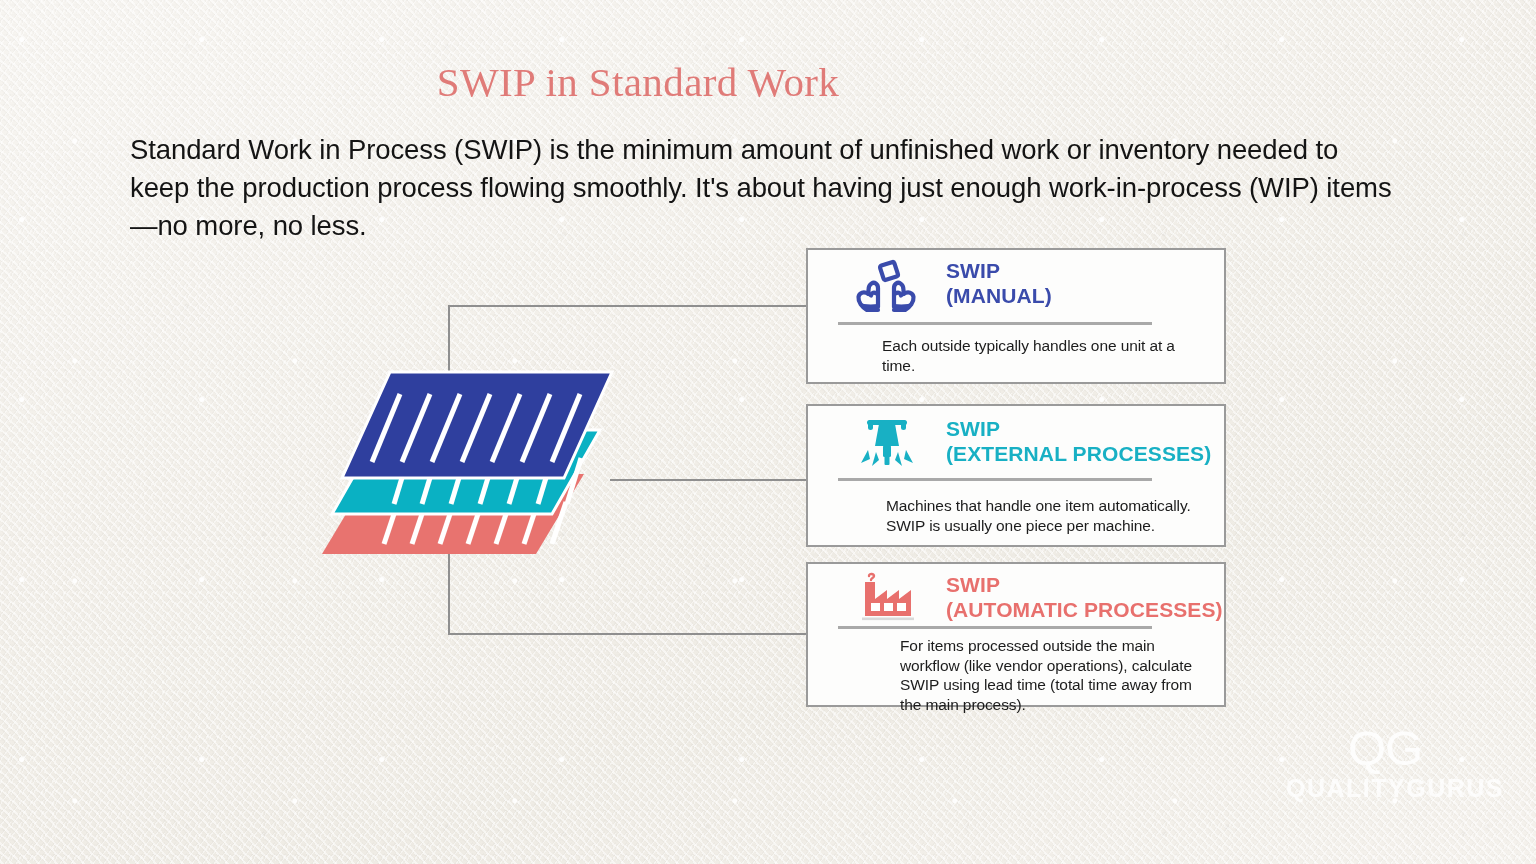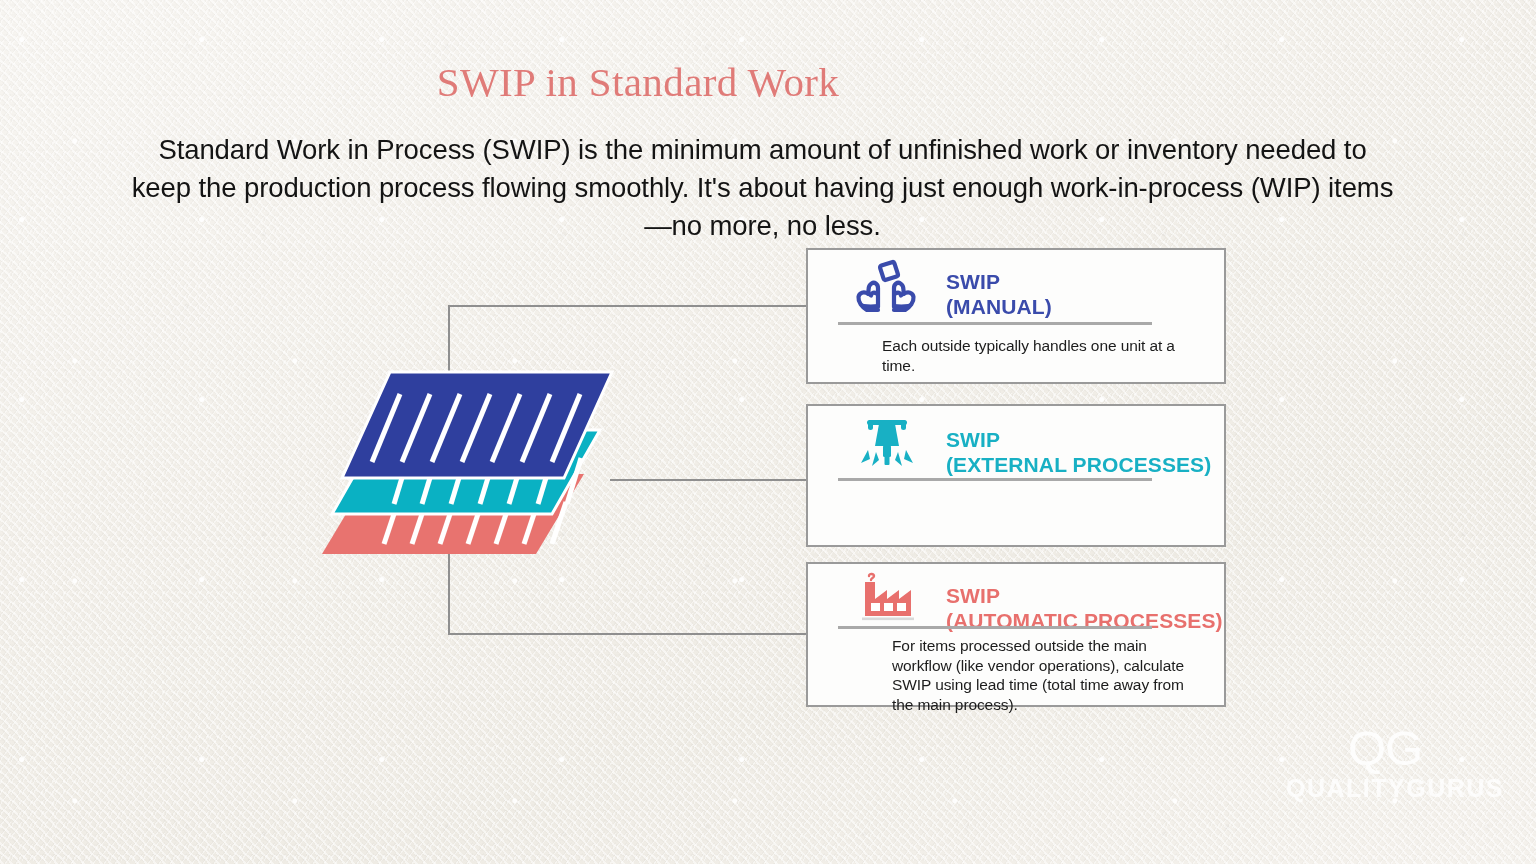--- a/index.html
+++ b/index.html
@@ -48,21 +48,20 @@
   
   #intro {
     position: absolute;
     left: 130px;
     top: 131px;
     width: 1265px;
     font-size: 27.5px;
     line-height: 38px;
     color: #141414;
     letter-spacing: -0.1px;
-    text-align: center;
   }
 
   
   .connector {
     position: absolute;
     border-color: #8f8f8f;
     border-style: solid;
   }
   #connector-top {
     left: 448px;
@@ -130,21 +129,20 @@
   #card-1 .card-head { padding-top: 10px; }
   #card-2 .card-head { padding-top: 8px; }
 
   .card-titles {
     margin-left: 22px;
     font-weight: bold;
     font-size: 21px;
     line-height: 25px;
     letter-spacing: 0.1px;
     white-space: nowrap;
-    margin-top: 11px;
   }
   .card-title-1 { display: block; }
   .card-title-2 { display: block; }
 
   .card-divider {
     position: absolute;
     left: 30px;
     width: 314px;
     height: 0;
     border-top: 3px solid #a9a9a9;
@@ -155,21 +153,21 @@
 
   .card-body {
     position: absolute;
     font-size: 15.5px;
     line-height: 19.5px;
     color: #1c1c1c;
     letter-spacing: -0.1px;
   }
   #card-0 .card-body { left: 74px; top: 86px; width: 320px; }
   #card-1 .card-body { left: 78px; top: 90px; width: 330px; }
-  #card-2 .card-body { left: 84px; top: 72px; width: 310px; }
+  #card-2 .card-body { left: 92px; top: 72px; width: 310px; }
 
   
   #card-1 .card-titles { position: relative; z-index: 3; }
 
   
   #logo {
     position: absolute;
     left: 1348px;
     top: 722px;
     width: 200px;
@@ -296,20 +294,21 @@
             <path d="M43 36 L47 50 L40 44 Z"></path>
           </g>
         </svg>
       </div>
       <div class="card-titles" style="color:#18b0c4">
         <span class="card-title-1">SWIP</span>
         <span class="card-title-2">(EXTERNAL PROCESSES)</span>
       </div>
     </div>
     <div class="card-divider"></div>
+    <div class="card-body">Machines that handle one item automatically. SWIP is usually one piece per machine.</div>
   </div>
 
   <div class="card" id="card-2">
     <div class="card-head">
       <div class="card-icon">
         <svg width="64" height="52" viewBox="0 0 64 52" xmlns="http://www.w3.org/2000/svg">
           <g fill="#e8706d">
             <path d="M10 18 L10 44 L56 44 L56 18 L44 27 L44 18 L32 27 L32 18 L20 27 L20 10 L10 10 Z"></path>
             <path d="M14 4 C14 1 19 1.5 19 4 C19 6 16 6 16 8" fill="none" stroke="#e8706d" stroke-width="2.4" stroke-linecap="round"></path>
           </g>

